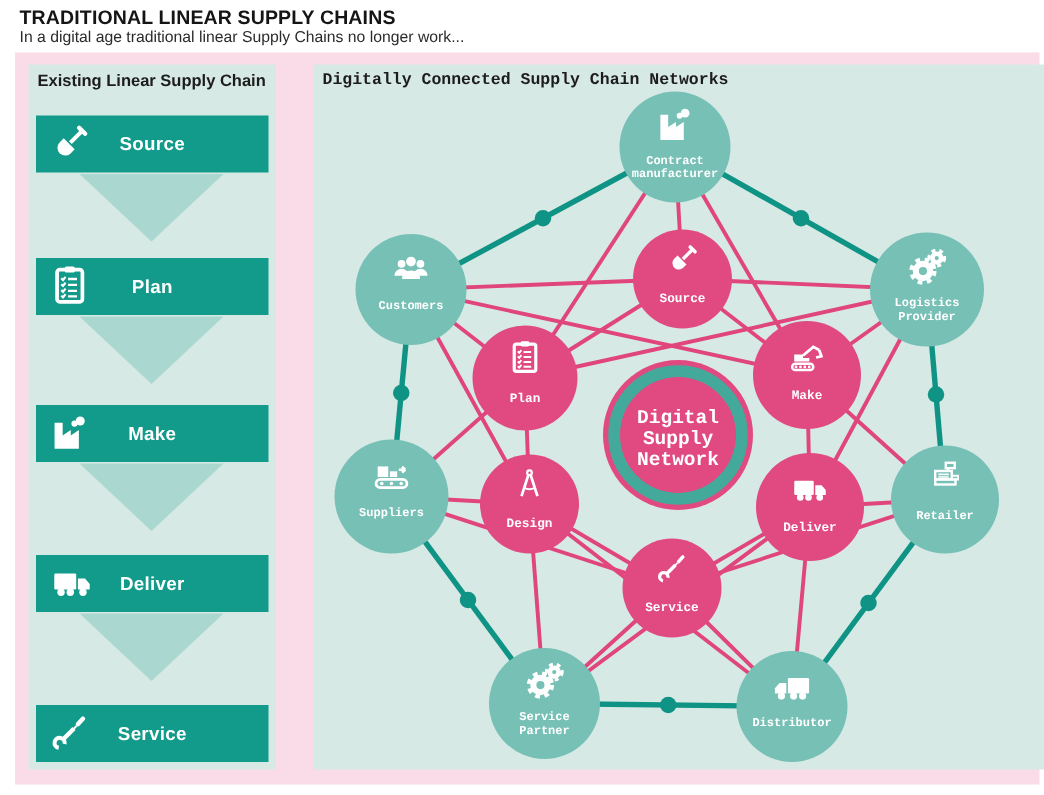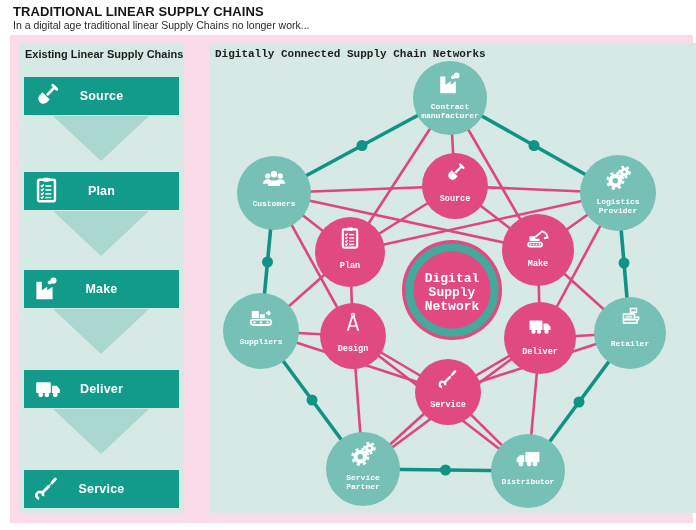--- a/index.html
+++ b/index.html
@@ -135,21 +135,21 @@
 <div class="page">
 
   <div class="hdr">
     <h1>TRADITIONAL LINEAR SUPPLY CHAINS</h1>
     <p>In a digital age traditional linear Supply Chains no longer work...</p>
   </div>
 
   <div class="board">
 
     <section class="panel lpanel">
-      <h2>Existing Linear Supply Chains</h2>
+      <h2>Existing Linear Supply Chain</h2>
 
       <div class="step" style="top:34px">
         <svg class="sic" width="27" height="27">
             <use href="#i-shovel"></use>
           </svg>
         <span class="slab">Source</span>
       </div>
       <div class="chev" style="top:73px"></div>
 
       <div class="step" style="top:129px">

